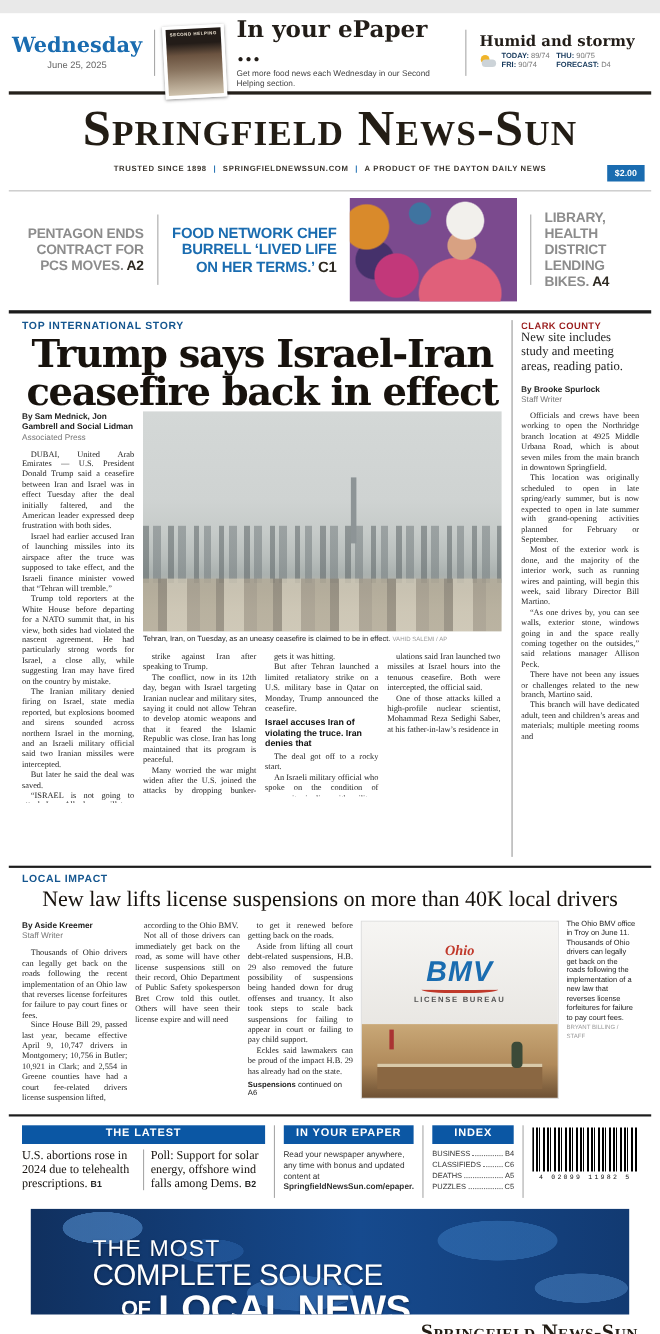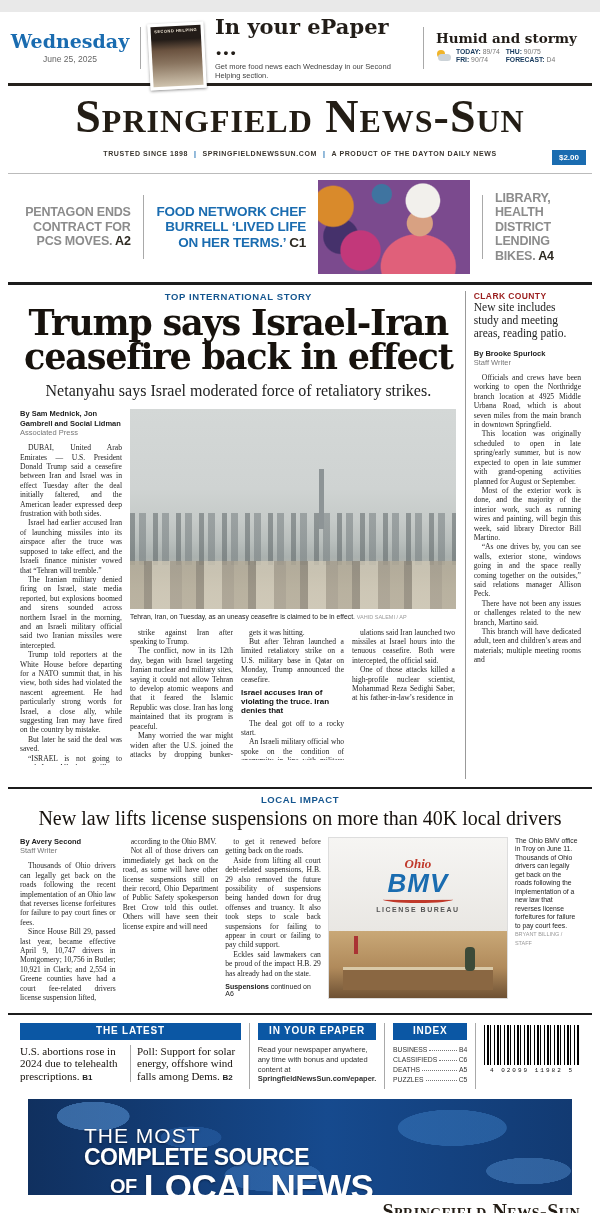--- a/index.html
+++ b/index.html
@@ -53,21 +53,21 @@
     radial-gradient(circle at 28% 75%, #c2387a 0 15%, rgba(0,0,0,0) 16%),
     radial-gradient(circle at 42% 15%, #3f74a0 0 8%, rgba(0,0,0,0) 9%),
     radial-gradient(circle at 15% 60%, #45316b 0 12%, rgba(0,0,0,0) 13%),
     #7b4a8e}
   .rule-heavy{height:3px;background:#1c1c1c;margin:4px 8px}
   .rule-med{height:2px;background:#1c1c1c;margin:8px 8px 0}
 
   
   .main-wrap{display:flex;margin:6px 19px 0 20px}
   .main-left{width:456px}
-  .kicker{font:bold 9.5px "Liberation Sans",sans-serif;letter-spacing:.6px;color:#15568f;text-align:center}
+  .kicker{font:bold 9.5px "Liberation Sans",sans-serif;letter-spacing:.6px;color:#15568f;}
   .main-h1{font:bold 35px/0.97 "DejaVu Serif",serif;letter-spacing:-1.2px;color:#17120d;text-align:center;margin-top:4px}
   .main-deck{font:16px/1.1 "Liberation Serif",serif;color:#222;text-align:center;margin:8px 0 10px}
   .main-cols{display:flex;gap:8px}
   .mcol1{width:102px;height:356px;overflow:hidden;flex:0 0 auto}
   .byline{font:bold 7.5px/1.25 "Liberation Sans",sans-serif;color:#222}
   .byline-org{font:7.5px "Liberation Sans",sans-serif;color:#777;margin-bottom:6px}
   .bodytext p{font:7.6px/1.24 "Liberation Serif",serif;text-align:justify;text-indent:8px;color:#1d1d1d}
   .main-right{width:326px}
   .tehran-photo{width:326px;height:200px;position:relative;overflow:hidden;background:linear-gradient(180deg,#d4d8d7 0%,#cfd3d2 40%,#c6cbc9 55%,#b9bfbd 66%,#aab1af 74%,#b9b5a9 82%,#cfcabd 90%,#d8d4c8 100%)}
   .tehran-photo .mid{position:absolute;left:0;right:0;top:52%;height:26%;opacity:.55;background:repeating-linear-gradient(90deg,#5e6668 0 5px,rgba(0,0,0,0) 5px 9px,#767e80 9px 16px,rgba(0,0,0,0) 16px 23px)}
@@ -126,21 +126,21 @@
   
   .banner{margin:10px 28px 0;height:96px;position:relative;overflow:hidden;background:
     radial-gradient(ellipse 60px 24px at 12% 18%, rgba(90,150,215,.55) 0 60%, rgba(0,0,0,0) 61%),
     radial-gradient(ellipse 80px 26px at 45% 80%, rgba(70,130,200,.45) 0 60%, rgba(0,0,0,0) 61%),
     radial-gradient(ellipse 90px 30px at 78% 30%, rgba(60,125,195,.5) 0 60%, rgba(0,0,0,0) 61%),
     radial-gradient(ellipse 70px 22px at 92% 75%, rgba(85,145,210,.45) 0 60%, rgba(0,0,0,0) 61%),
     radial-gradient(ellipse 50px 18px at 30% 40%, rgba(40,95,165,.6) 0 60%, rgba(0,0,0,0) 61%),
     linear-gradient(90deg,#10305f,#164a8e 55%,#123a72)}
   .banner-text{position:absolute;left:56px;top:26px;color:#fff;font-family:"Liberation Sans",sans-serif;text-shadow:0 1px 2px rgba(0,10,30,.6)}
   .bn1{font-size:21px;font-weight:normal;letter-spacing:1px;line-height:1}
-  .bn2{font-size:23px;font-weight:bold;letter-spacing:-.5px;line-height:1}
+  .bn2{font-size:27px;font-weight:normal;letter-spacing:-.5px;line-height:1}
   .bn3{font-size:35px;font-weight:bold;letter-spacing:-.5px;line-height:1;margin-left:26px}
   .bn3 .of{font-size:20px;font-weight:bold;vertical-align:6px;margin-right:7px}
 
   
   .footer{margin:6px 20px 0}
   .ft-wordmark{font:bold 20px/1 "Liberation Serif",serif;font-variant:small-caps;letter-spacing:.5px;color:#231d15;text-align:right}
 </style>
 </head>
 <body>
 
@@ -199,30 +199,29 @@
   </div>
   <div class="rule-heavy"></div>
 
   <div class="main-wrap">
     <div class="main-left">
       <div class="kicker">TOP INTERNATIONAL STORY</div>
       <div class="main-h1">
         <div>Trump says Israel-Iran</div>
         <div>ceasefire back in effect</div>
       </div>
-      <div class="main-deck">Netanyahu says Israel moderated force of retaliatory strikes.</div>
       <div class="main-cols">
         <div class="mcol1 bodytext">
           <div class="byline">By Sam Mednick, Jon Gambrell and Social Lidman</div>
           <div class="byline-org">Associated Press</div>
           <div>
               <p>DUBAI, United Arab Emirates — U.S. President Donald Trump said a ceasefire between Iran and Israel was in effect Tuesday after the deal initially faltered, and the American leader expressed deep frustration with both sides.</p>
               <p>Israel had earlier accused Iran of launching missiles into its airspace after the truce was supposed to take effect, and the Israeli finance minister vowed that “Tehran will tremble.”</p>
+              <p>Trump told reporters at the White House before departing for a NATO summit that, in his view, both sides had violated the nascent agreement. He had particularly strong words for Israel, a close ally, while suggesting Iran may have fired on the country by mistake.</p>
               <p>The Iranian military denied firing on Israel, state media reported, but explosions boomed and sirens sounded across northern Israel in the morning, and an Israeli military official said two Iranian missiles were intercepted.</p>
-              <p>Trump told reporters at the White House before departing for a NATO summit that, in his view, both sides had violated the nascent agreement. He had particularly strong words for Israel, a close ally, while suggesting Iran may have fired on the country by mistake.</p>
               <p>But later he said the deal was saved.</p>
               <p>“ISRAEL is not going to attack Iran. All planes will turn around and head home, while doing a friendly “Plane Wave” to Iran. Nobody will be hurt, the Ceasefire is in effect!” Trump said in his Truth Social post.</p>
             </div>
         </div>
         <div class="main-right">
           <div class="tehran-photo">
             <div class="mid"></div>
               <div class="tower"></div>
               <div class="fore"></div>
           </div>
@@ -263,37 +262,37 @@
     <div class="vrule"></div>
     <div class="sidebar bodytext">
       <div class="sb-kicker">CLARK COUNTY</div>
       <div class="sb-deck">New site includes study and meeting areas, reading patio.</div>
       <div class="sb-byline">
         <div class="byline">By Brooke Spurlock</div>
         <div class="byline-org">Staff Writer</div>
       </div>
       <div>
           <p>Officials and crews have been working to open the Northridge branch location at 4925 Middle Urbana Road, which is about seven miles from the main branch in downtown Springfield.</p>
-          <p>This location was originally scheduled to open in late spring/early summer, but is now expected to open in late summer with grand-opening activities planned for August or September.</p>
+          <p>This location was originally scheduled to open in late spring/early summer, but is now expected to open in late summer with grand-opening activities planned for February or September.</p>
           <p>Most of the exterior work is done, and the majority of the interior work, such as running wires and painting, will begin this week, said library Director Bill Martino.</p>
           <p>“As one drives by, you can see walls, exterior stone, windows going in and the space really coming together on the outsides,” said relations manager Allison Peck.</p>
           <p>There have not been any issues or challenges related to the new branch, Martino said.</p>
           <p>This branch will have dedicated adult, teen and children’s areas and materials; multiple meeting rooms and</p>
         </div>
 
     </div>
   </div>
   <div class="rule-med"></div>
 
   <div class="local">
     <div class="kicker">LOCAL IMPACT</div>
     <div class="local-h">New law lifts license suspensions on more than 40K local drivers</div>
     <div class="local-cols">
       <div class="lcol bodytext">
-        <div class="byline">By Avery Second</div>
+        <div class="byline">By Aside Kreemer</div>
         <div class="byline-org">Staff Writer</div>
         <div>
             <p>Thousands of Ohio drivers can legally get back on the roads following the recent implementation of an Ohio law that reverses license forfeitures for failure to pay court fines or fees.</p>
             <p>Since House Bill 29, passed last year, became effective April 9, 10,747 drivers in Montgomery; 10,756 in Butler; 10,921 in Clark; and 2,554 in Greene counties have had a court fee-related drivers license suspension lifted,</p>
           </div>
       </div>
       <div class="lcol bodytext">
         <div>
             <p>according to the Ohio BMV.</p>
             <p>Not all of those drivers can immediately get back on the road, as some will have other license suspensions still on their record, Ohio Department of Public Safety spokesperson Bret Crow told this outlet. Others will have seen their license expire and will need</p>

